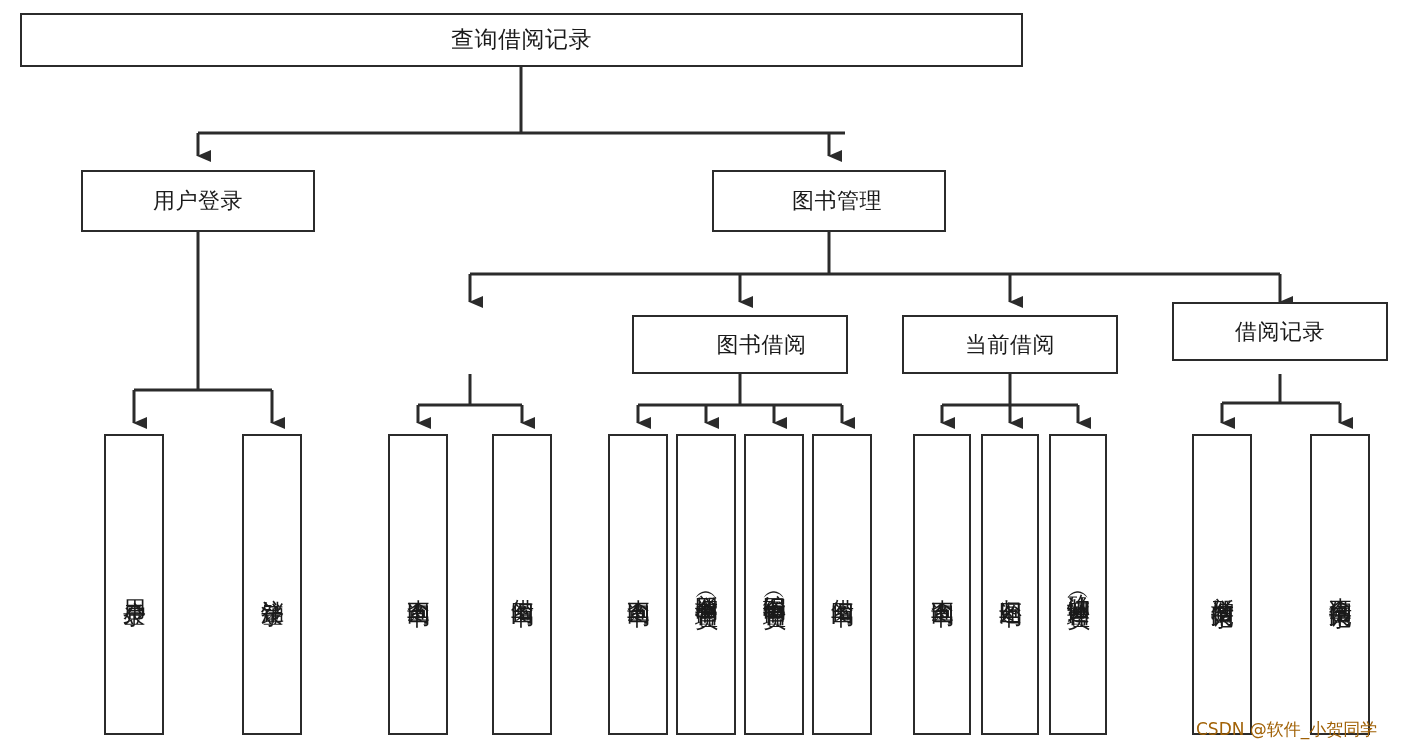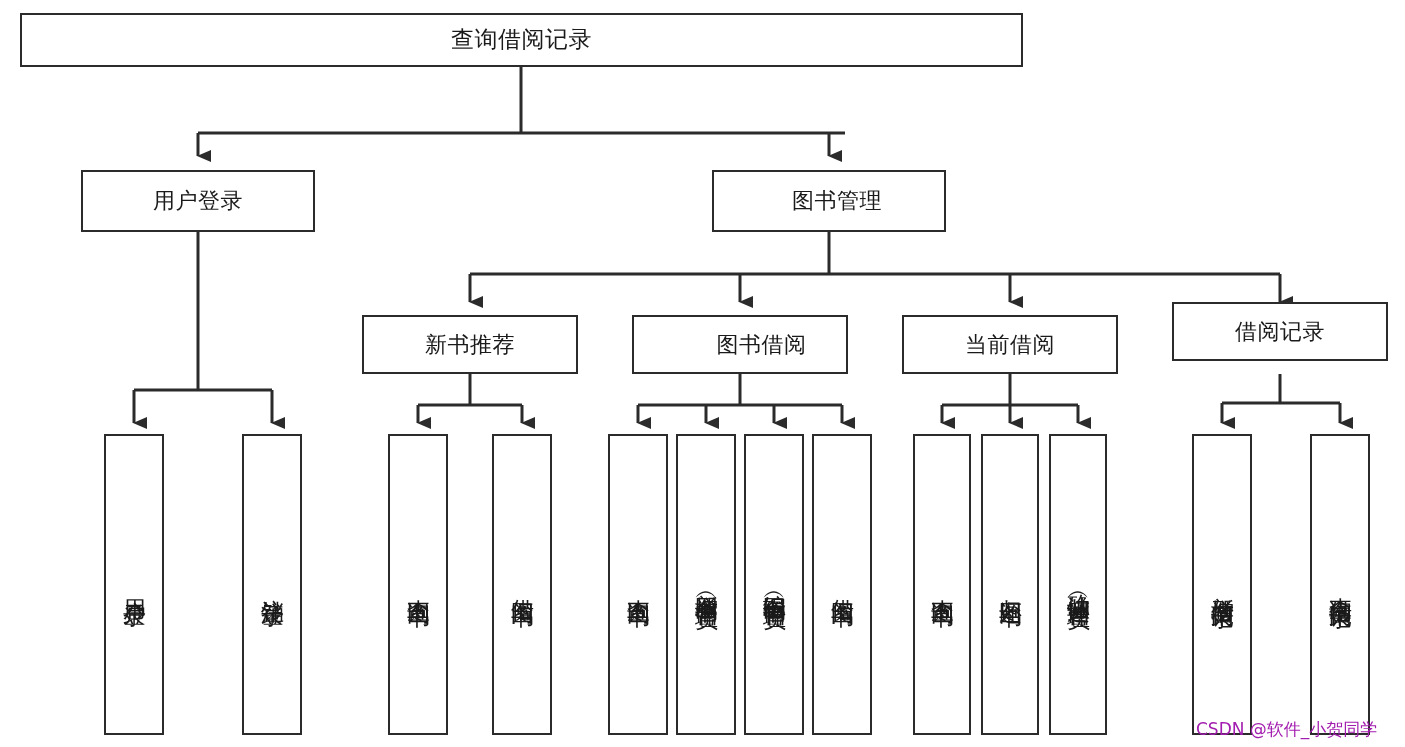--- a/index.html
+++ b/index.html
@@ -56,21 +56,21 @@
     text-orientation: upright;
     font-size: 23px;
     line-height: 1.12;
     letter-spacing: 2px;
     white-space: nowrap;
   }
   .node.root .lbl { font-size: 23px; }
   .watermark {
     position: absolute;
     font-size: 17px;
-    color: #a21caf;
+    color: #a16207;
     white-space: nowrap;
     z-index: 5;
     font-family: "DejaVu Sans", "Liberation Sans", sans-serif;
   }
 </style>
 </head>
 <body>
 
 <div id="canvas">
 
@@ -128,23 +128,20 @@
     <span class="lbl">查询借阅记录</span>
   </div>
 
   <div class="node horiz" style="left:81px; top:170px; width:234px; height:62px;">
     <span class="lbl">用户登录</span>
   </div>
   <div class="node horiz" style="left:712px; top:170px; width:234px; height:62px;padding-left:16px;">
     <span class="lbl">图书管理</span>
   </div>
 
-  <div class="node horiz" style="left:362px; top:315px; width:216px; height:59px;">
-    <span class="lbl">新书推荐</span>
-  </div>
   <div class="node horiz" style="left:632px; top:315px; width:216px; height:59px;padding-left:43px;">
     <span class="lbl">图书借阅</span>
   </div>
   <div class="node horiz" style="left:902px; top:315px; width:216px; height:59px;justify-content:center;">
     <span class="lbl">当前借阅</span>
   </div>
   <div class="node horiz" style="left:1172px; top:302px; width:216px; height:59px;">
     <span class="lbl">借阅记录</span>
   </div>
 

